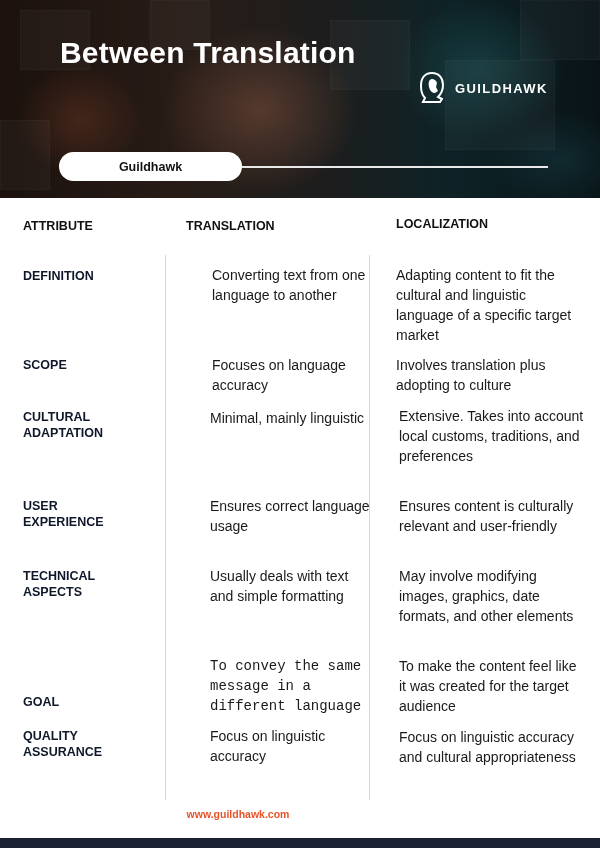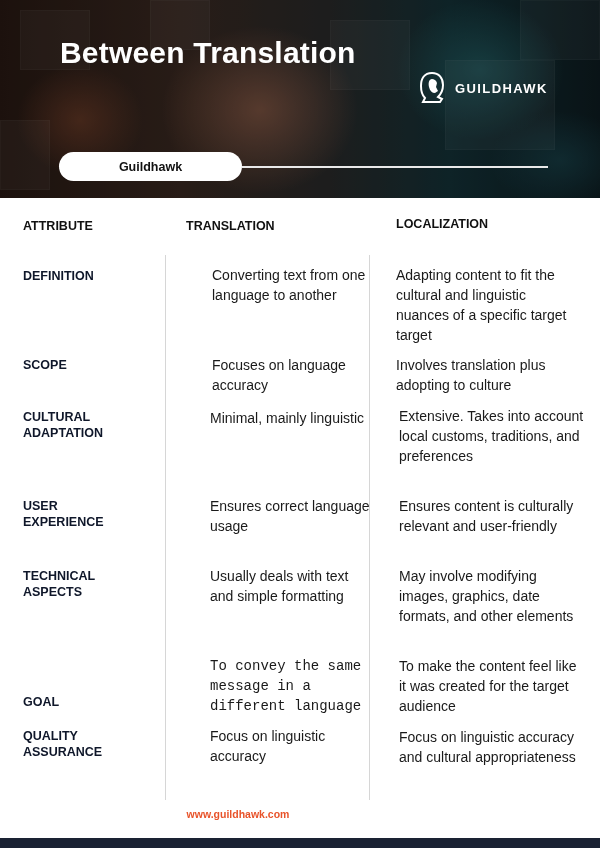--- a/index.html
+++ b/index.html
@@ -80,21 +80,21 @@
   <div class="hdr" style="left:23px;top:219px;">ATTRIBUTE</div>
   <div class="hdr" style="left:186px;top:219px;">TRANSLATION</div>
   <div class="hdr" style="left:396px;top:217px;">LOCALIZATION</div>
 
   <div class="vline" style="left:165px;top:255px;height:545px;"></div>
   <div class="vline" style="left:369px;top:255px;height:545px;"></div>
 
   <div>
     <div class="row-label" style="top:268px;"><span>DEFINITION</span></div>
     <div class="cell c-trans" style="top:265px;left:188px;">Converting text from one language to another</div>
-    <div class="cell c-loc" style="top:265px;left:396px;">Adapting content to fit the cultural and linguistic nuances of a specific target target</div>
+    <div class="cell c-loc" style="top:265px;left:396px;">Adapting content to fit the cultural and linguistic language of a specific target market</div>
   </div>
 
   <div>
     <div class="row-label" style="top:357px;"><span>SCOPE</span></div>
     <div class="cell c-trans" style="top:355px;left:188px;">Focuses on language accuracy</div>
     <div class="cell c-loc" style="top:355px;left:396px;">Involves translation plus adopting to culture</div>
   </div>
 
   <div>
     <div class="row-label" style="top:409px;">

